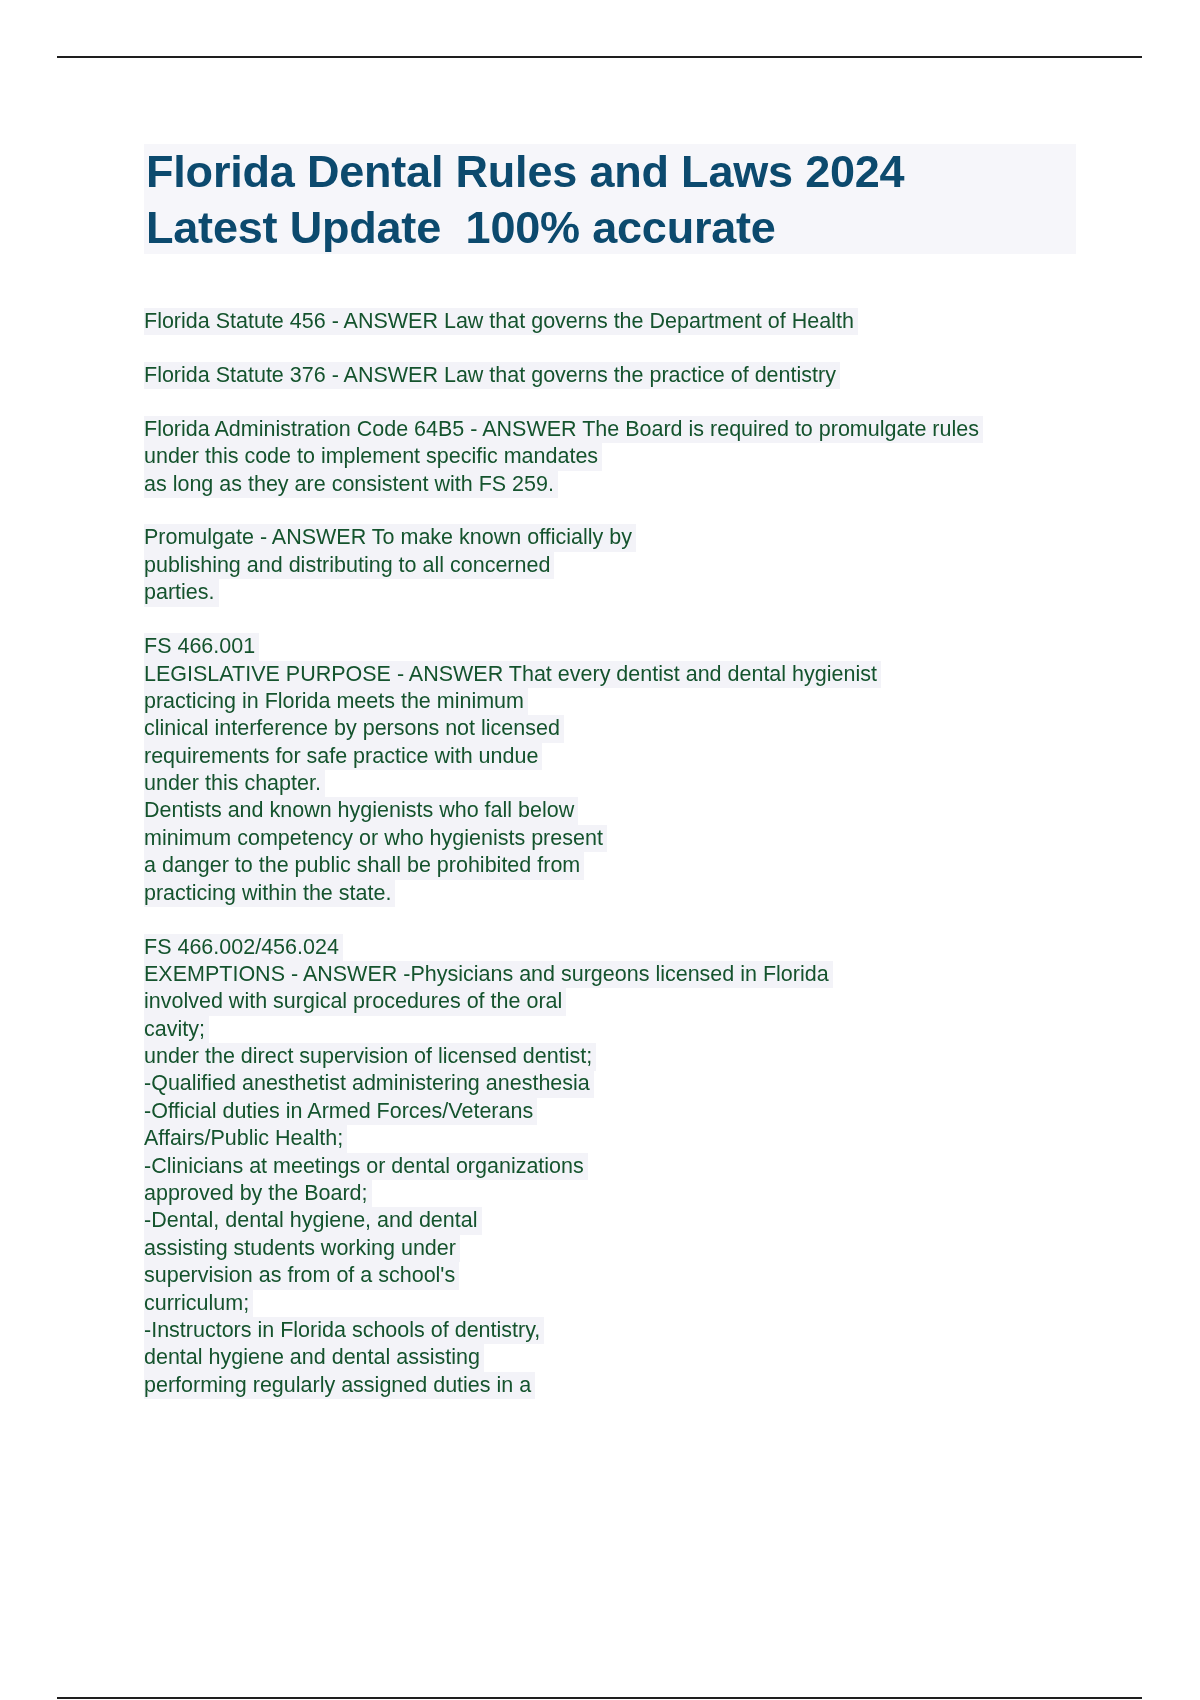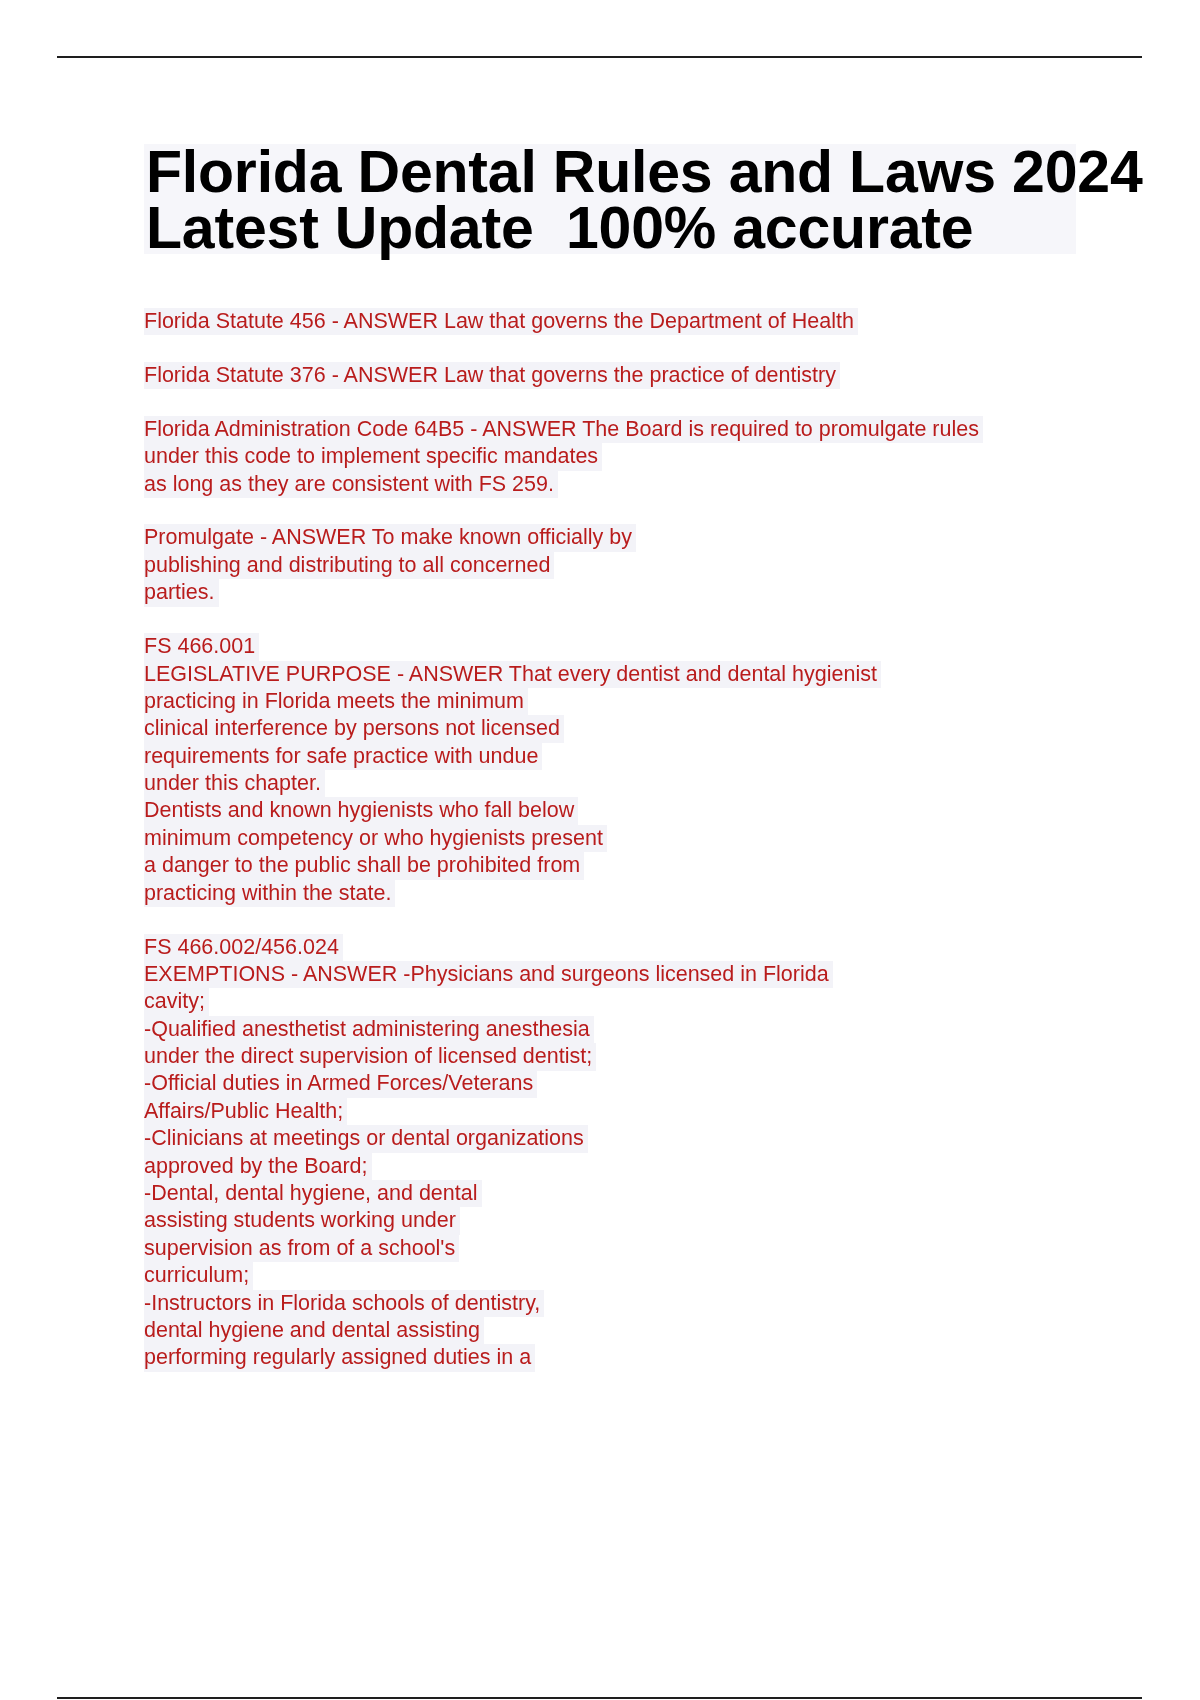--- a/index.html
+++ b/index.html
@@ -31,41 +31,41 @@
       top: 144px;
       width: 932px;
       height: 110px;
       background: #f6f6fa;
     }
     .title {
       margin: 0;
       padding: 0 0 0 2px;
       font-family: "Liberation Sans", sans-serif;
       font-weight: bold;
-      font-size: 59px;
+      font-size: 45px;
       line-height: 56px;
-      color: #000000;
+      color: #0c4a6e;
       letter-spacing: -0.2px;
       white-space: pre;
     }
 
     .content {
       position: absolute;
       left: 144px;
       top: 308px;
       width: 940px;
     }
     .qa {
       margin: 0 0 26.5px 0;
     }
     .line {
       display: inline-block;
       font-size: 21.5px;
       line-height: 27.4px;
-      color: #b91c1c;
+      color: #14532d;
       background: #f3f3f8;
       white-space: pre;
       padding-right: 4px;
     }
     .line-wrap {
       display: block;
       height: 27.4px;
     }
   </style>
 </head>
@@ -109,23 +109,24 @@
     <span class="line-wrap"><span class="line">under this chapter.</span></span>
     <span class="line-wrap"><span class="line">Dentists and known hygienists who fall below</span></span>
     <span class="line-wrap"><span class="line">minimum competency or who hygienists present</span></span>
     <span class="line-wrap"><span class="line">a danger to the public shall be prohibited from</span></span>
     <span class="line-wrap"><span class="line">practicing within the state.</span></span>
   </div>
 
   <div class="qa">
     <span class="line-wrap"><span class="line">FS 466.002/456.024</span></span>
     <span class="line-wrap"><span class="line">EXEMPTIONS - ANSWER -Physicians and surgeons licensed in Florida</span></span>
+    <span class="line-wrap"><span class="line">involved with surgical procedures of the oral</span></span>
     <span class="line-wrap"><span class="line">cavity;</span></span>
+    <span class="line-wrap"><span class="line">under the direct supervision of licensed dentist;</span></span>
     <span class="line-wrap"><span class="line">-Qualified anesthetist administering anesthesia</span></span>
-    <span class="line-wrap"><span class="line">under the direct supervision of licensed dentist;</span></span>
     <span class="line-wrap"><span class="line">-Official duties in Armed Forces/Veterans</span></span>
     <span class="line-wrap"><span class="line">Affairs/Public Health;</span></span>
     <span class="line-wrap"><span class="line">-Clinicians at meetings or dental organizations</span></span>
     <span class="line-wrap"><span class="line">approved by the Board;</span></span>
     <span class="line-wrap"><span class="line">-Dental, dental hygiene, and dental</span></span>
     <span class="line-wrap"><span class="line">assisting students working under</span></span>
     <span class="line-wrap"><span class="line">supervision as from of a school's</span></span>
     <span class="line-wrap"><span class="line">curriculum;</span></span>
     <span class="line-wrap"><span class="line">-Instructors in Florida schools of dentistry,</span></span>
     <span class="line-wrap"><span class="line">dental hygiene and dental assisting</span></span>

